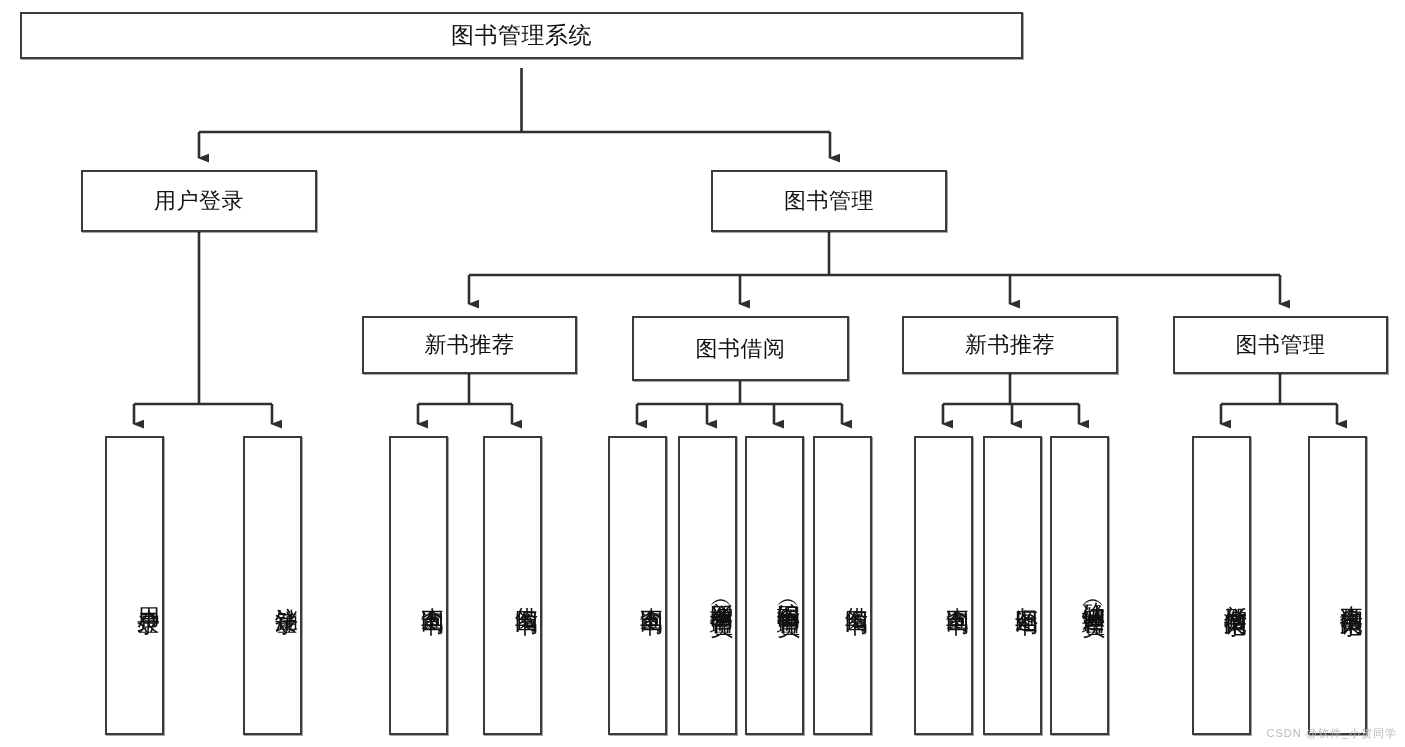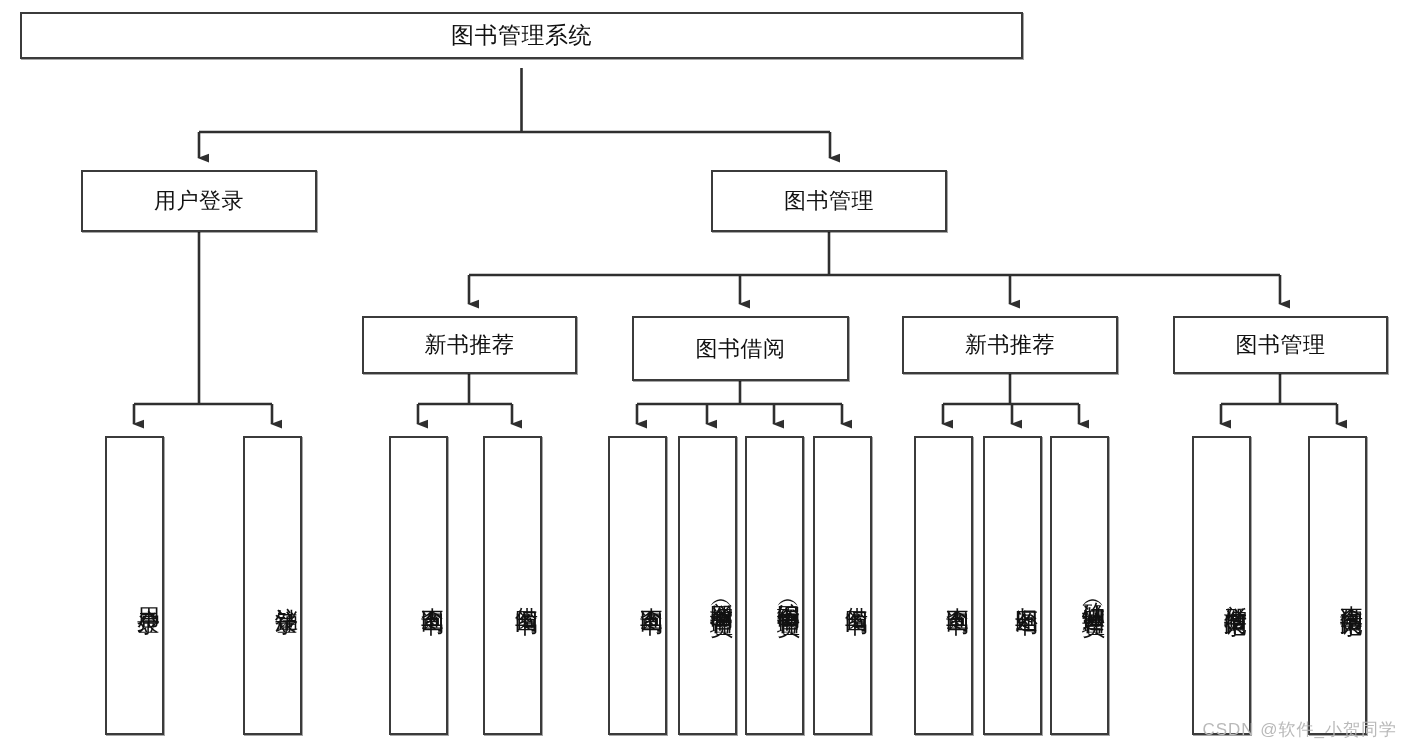--- a/index.html
+++ b/index.html
@@ -11,21 +11,21 @@
         border:2px solid #3b3b3b;box-shadow:1px 1px 0 rgba(0,0,0,.35);}
   .node .lbl{position:absolute;left:0;top:0;width:100%;height:100%;
              display:flex;align-items:center;justify-content:center;
              white-space:nowrap;letter-spacing:.5px;}
   .h-node .lbl{font-size:22px;}
   .root .lbl{font-size:23px;}
   .v-node .lbl{writing-mode:vertical-rl;text-orientation:upright;
                font-size:23px;line-height:1.18;letter-spacing:2px;
                white-space:normal;align-items:flex-start;justify-content:center;
                padding-top:14px;box-sizing:border-box;}
-  .watermark{position:absolute;right:8px;bottom:6px;font-size:17px;
+  .watermark{position:absolute;right:8px;bottom:6px;font-size:11px;
              color:#b9b9b9;letter-spacing:1px;white-space:nowrap;}
 </style>
 </head>
 <body>
 
 <div id="canvas">
   <svg class="lines" viewBox="0 0 1405 747" xmlns="http://www.w3.org/2000/svg">
     <defs>
       <marker id="arr" markerWidth="10" markerHeight="12" refX="4.6" refY="10" orient="auto" markerUnits="userSpaceOnUse">
         <path d="M0.4,0 L9,0 L4.7,11.5 Z" fill="#2f2f2f"></path>

